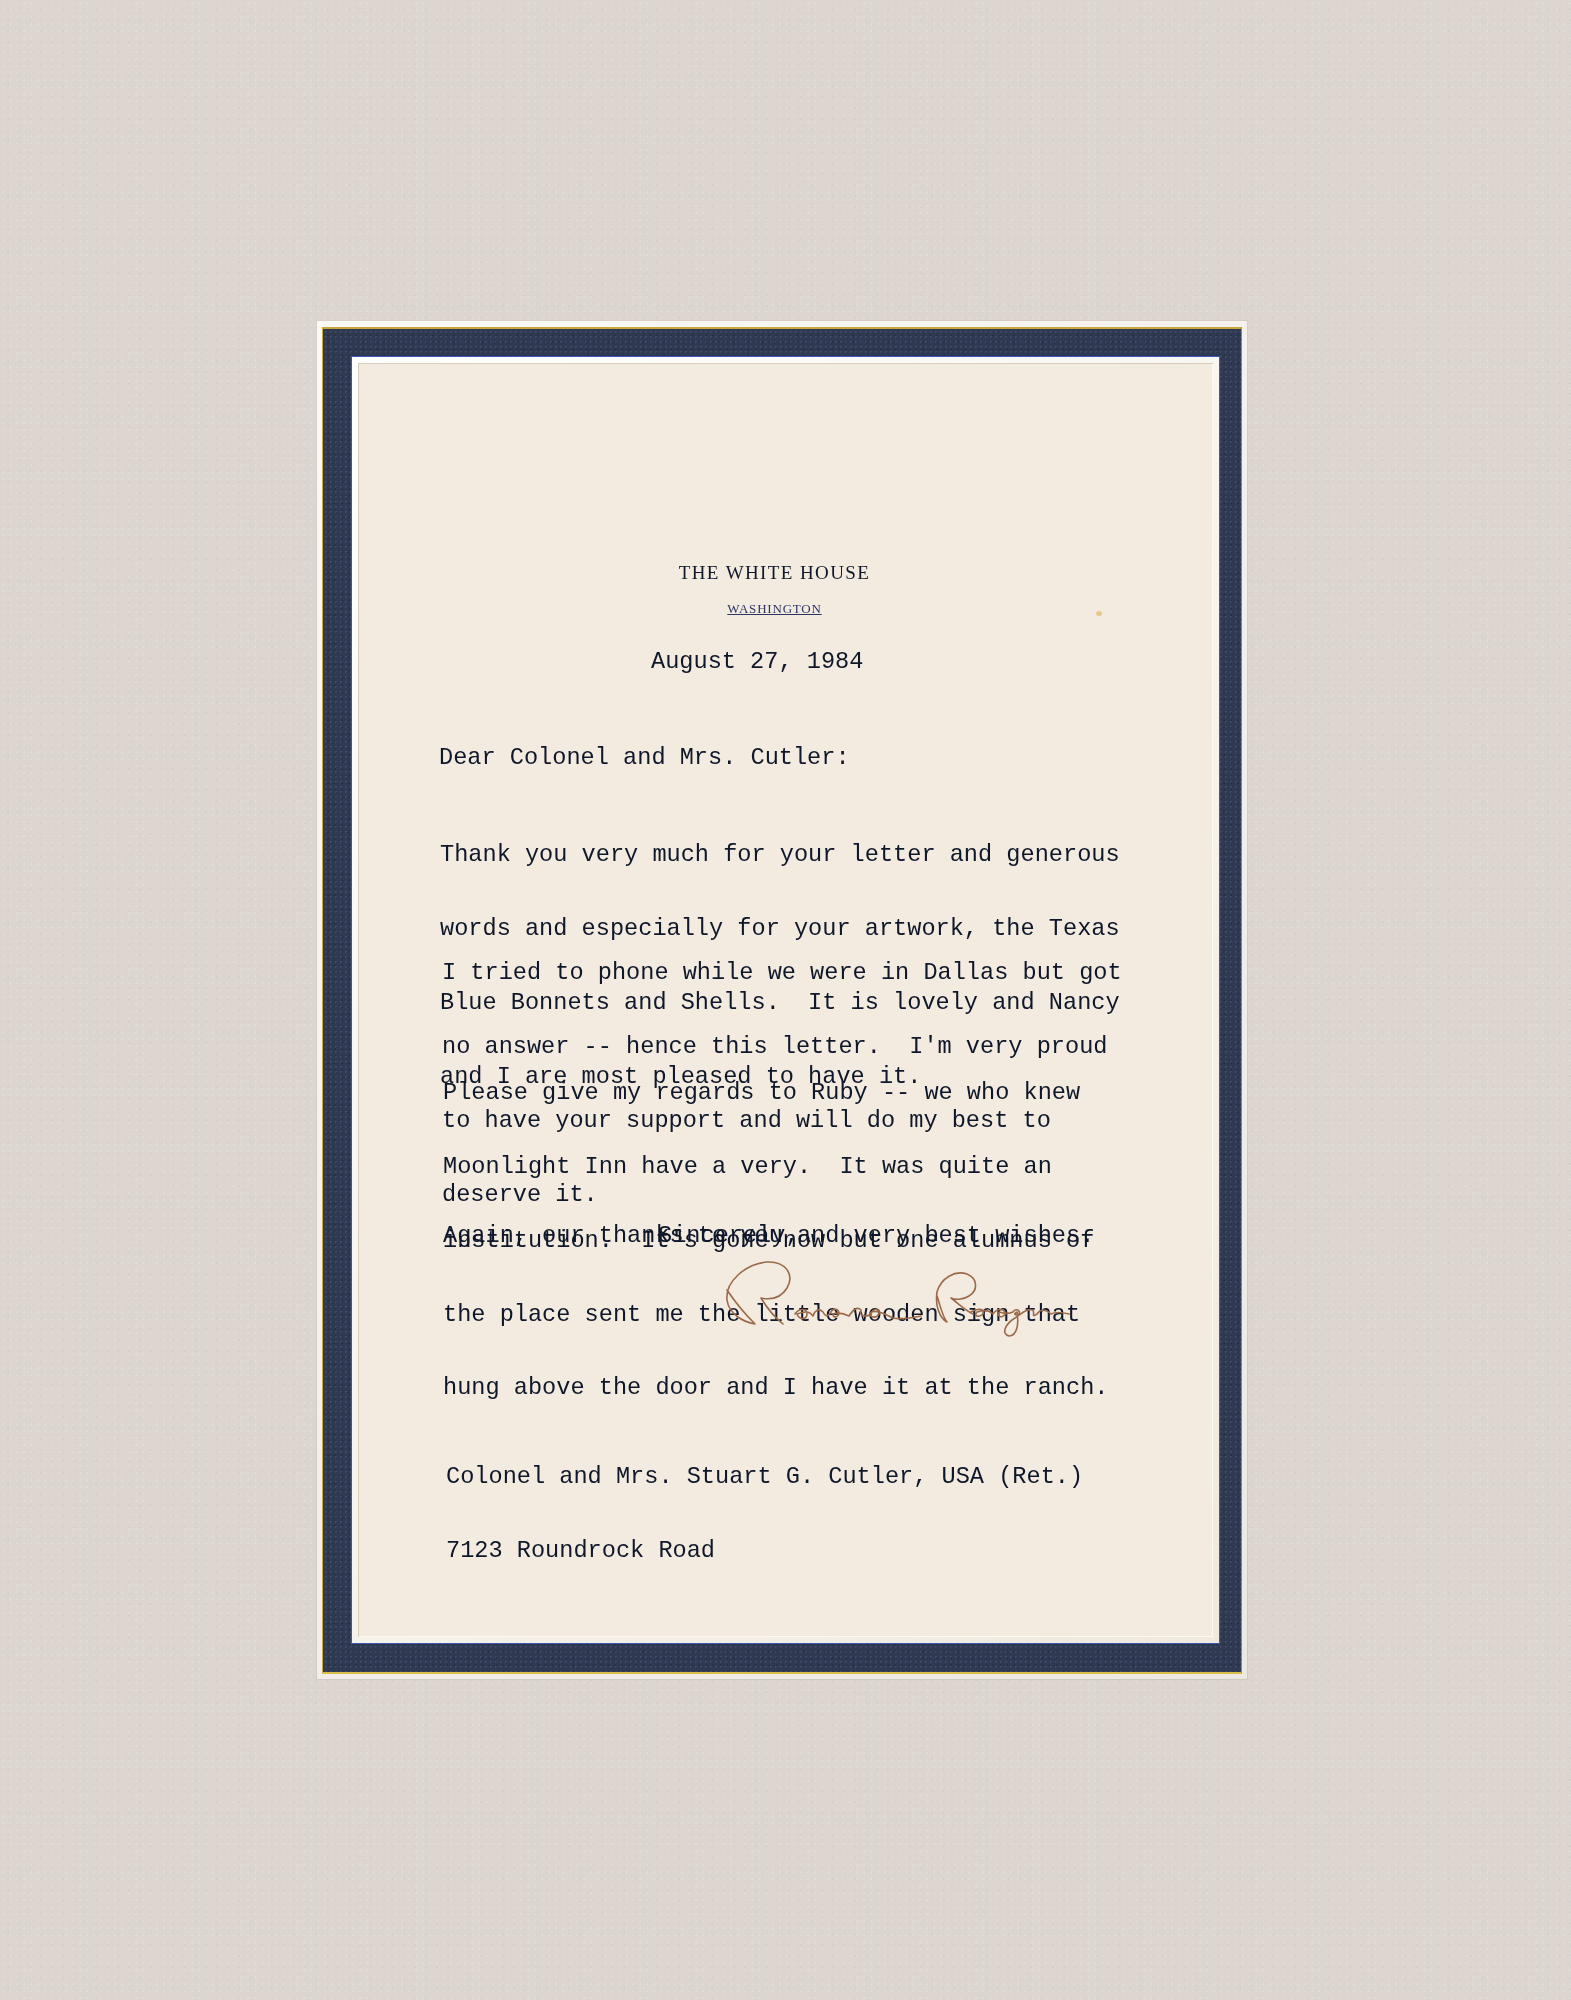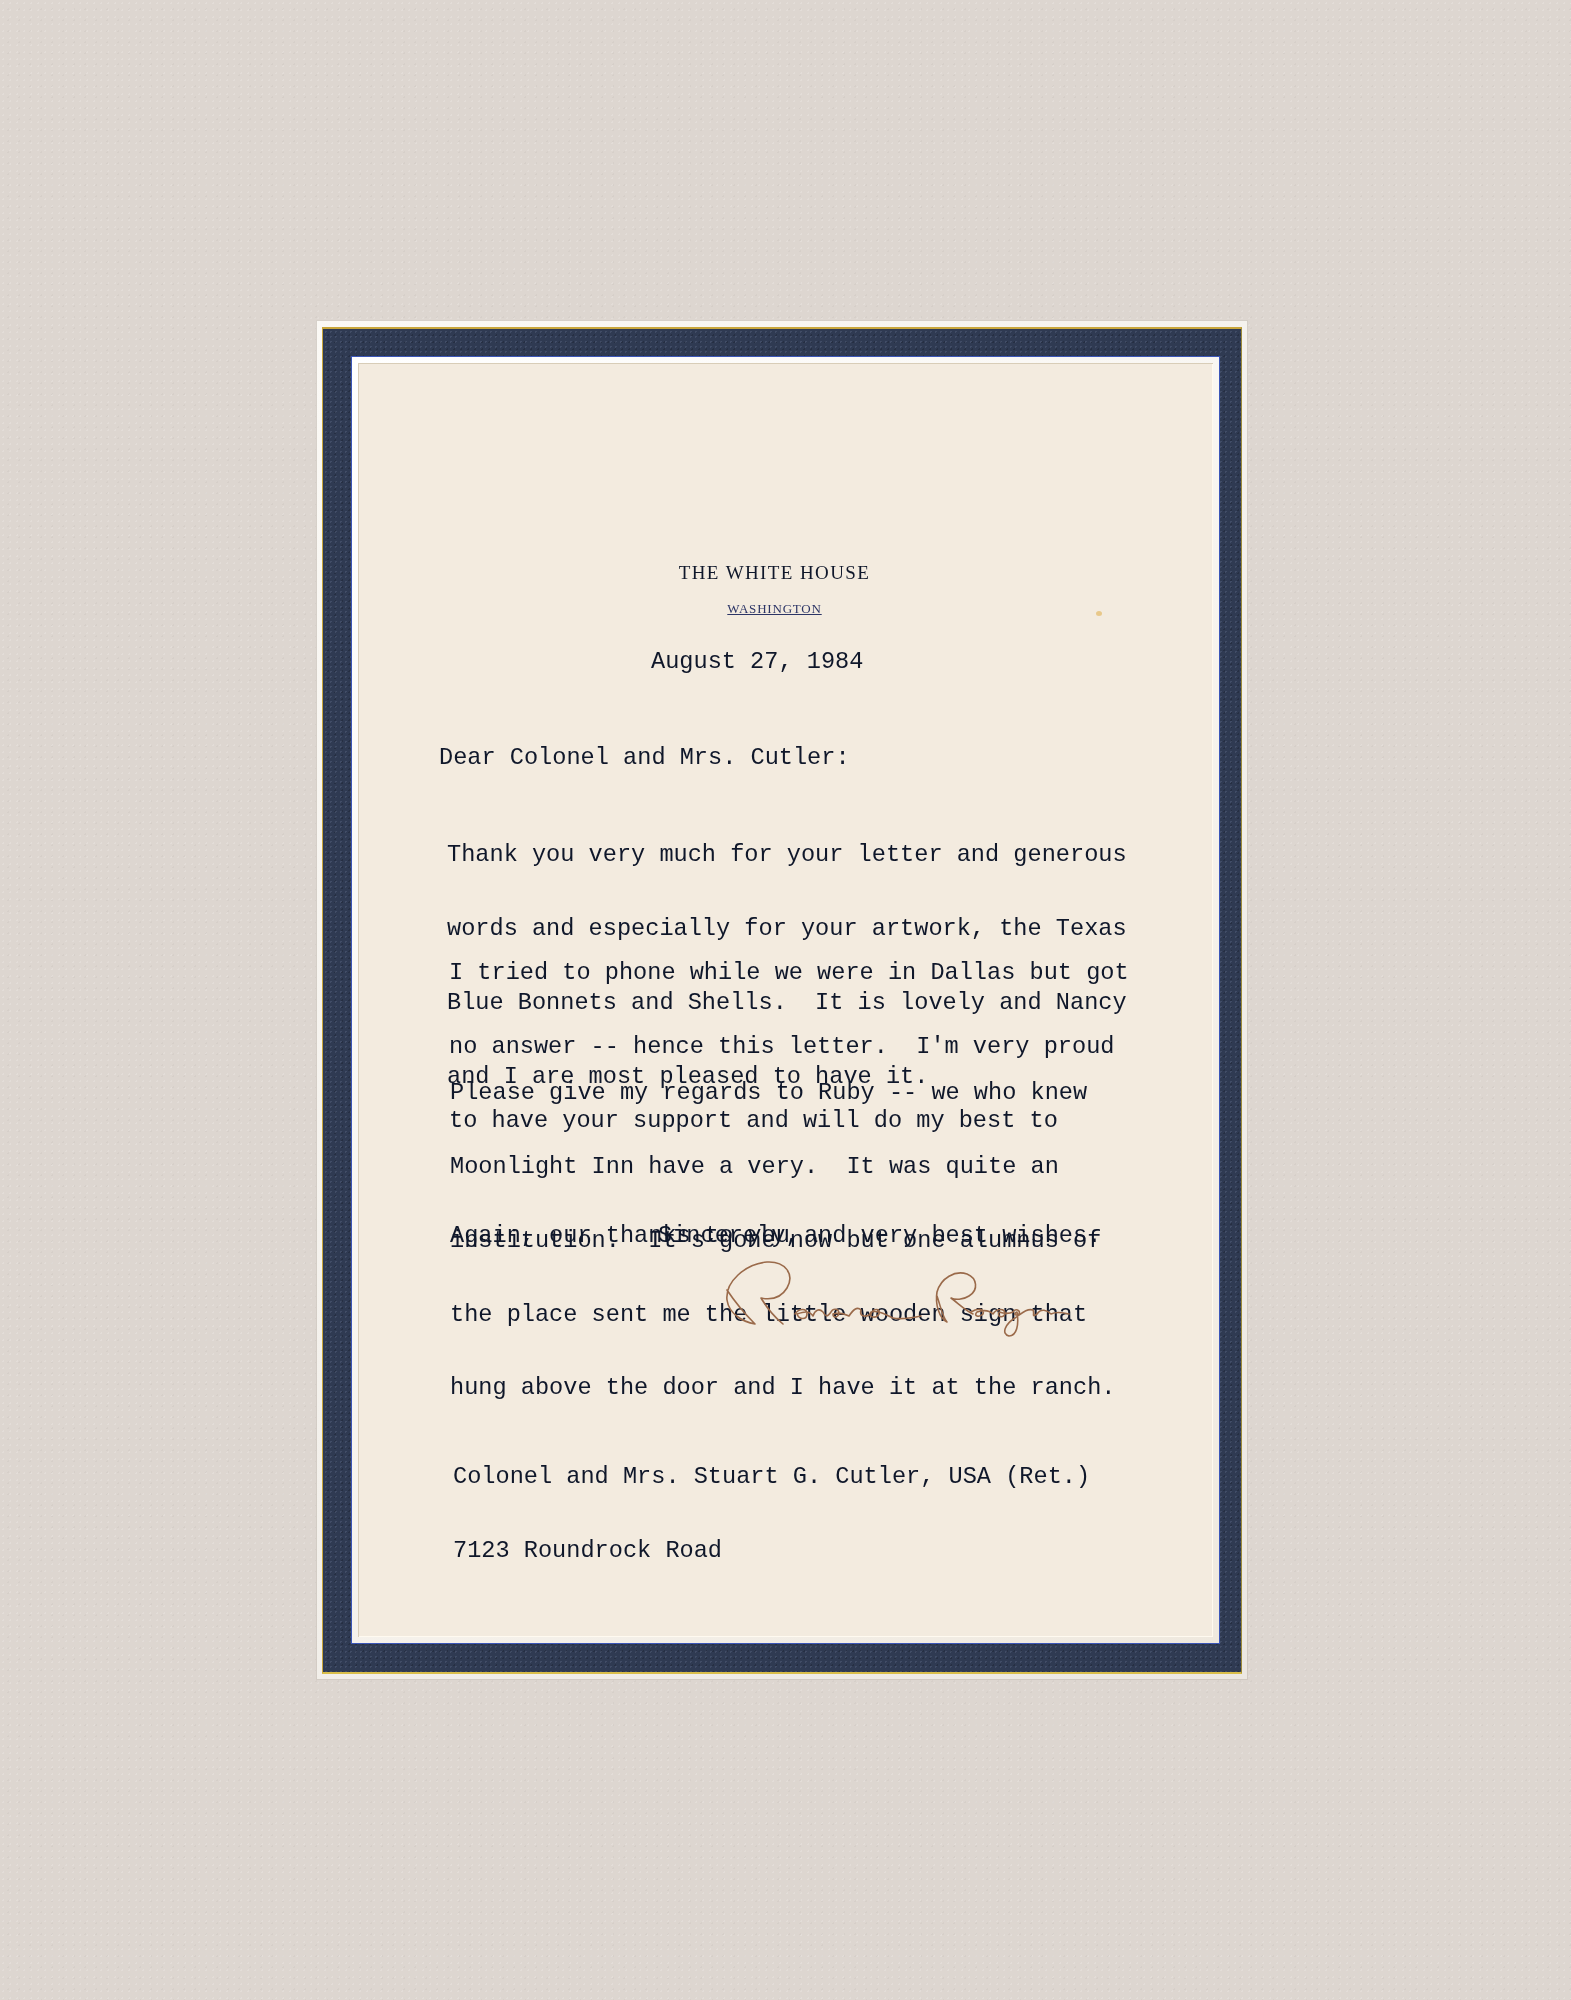--- a/index.html
+++ b/index.html
@@ -116,21 +116,20 @@
     .address { left: 446px; top: 1416px; }
     .signature {
       position: absolute;
       left: 715px;
       top: 1252px;
       width: 360px;
       height: 90px;
     }
     .paragraph-line {
       display: block;
-      margin-left: 7px;
     }
   </style>
 </head>
 <body>
 
 <div class="outer-bevel"></div>
 <div class="navy-mat"></div>
 <div class="inner-bevel"></div>
 
 <div class="paper"></div>
@@ -146,20 +145,21 @@
   <span class="paragraph-line">Thank you very much for your letter and generous</span>
   <span class="paragraph-line">words and especially for your artwork, the Texas</span>
   <span class="paragraph-line">Blue Bonnets and Shells.  It is lovely and Nancy</span>
   <span class="paragraph-line">and I are most pleased to have it.</span>
 </div>
 
 <div class="typed para2">
   <span class="paragraph-line">I tried to phone while we were in Dallas but got</span>
   <span class="paragraph-line">no answer -- hence this letter.  I'm very proud</span>
   <span class="paragraph-line">to have your support and will do my best to</span>
+  <span class="paragraph-line">deserve it.</span>
 </div>
 
 <div class="typed para3">
   <span class="paragraph-line">Please give my regards to Ruby -- we who knew</span>
   <span class="paragraph-line">Moonlight Inn have a very.  It was quite an</span>
   <span class="paragraph-line">institution.  It's gone now but one alumnus of</span>
   <span class="paragraph-line">the place sent me the little wooden sign that</span>
   <span class="paragraph-line">hung above the door and I have it at the ranch.</span>
 </div>
 

